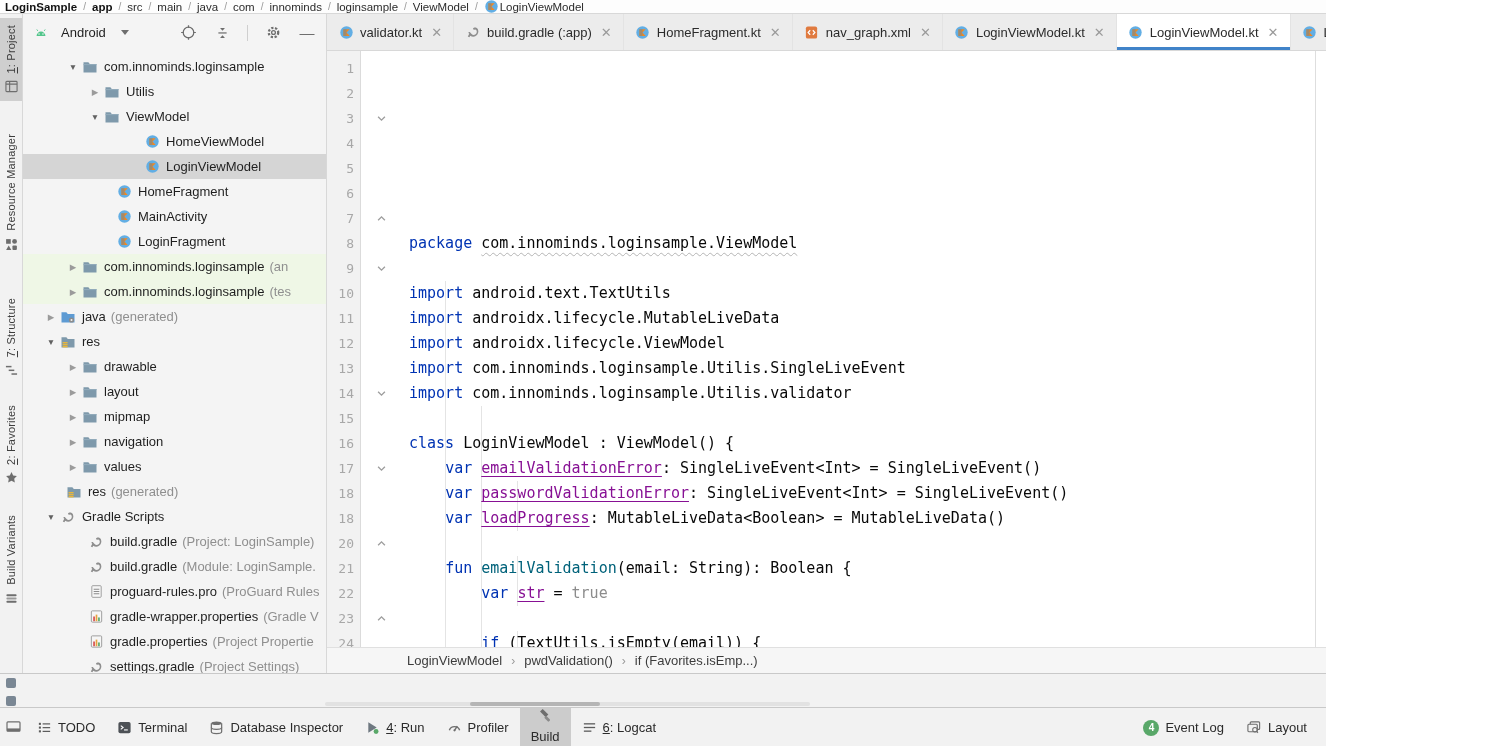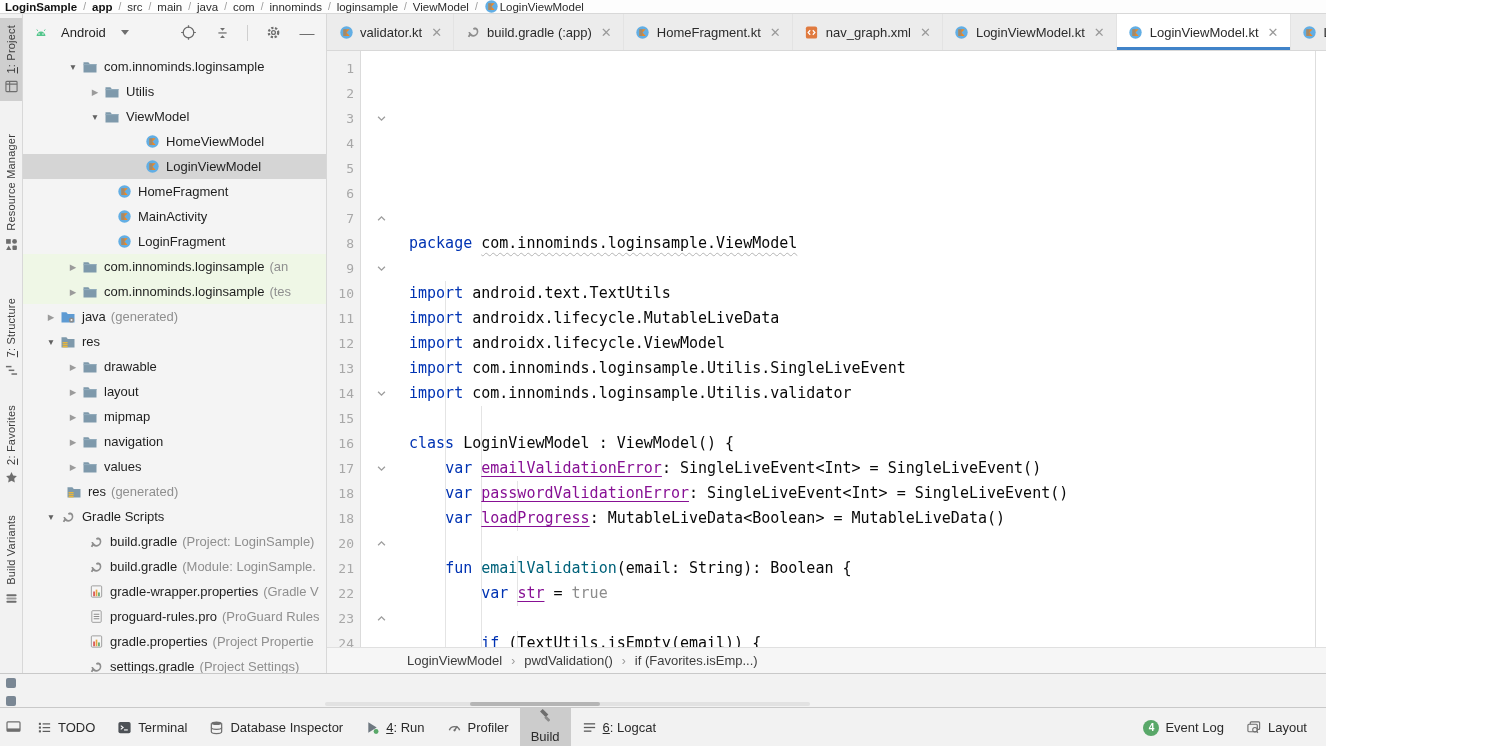--- a/index.html
+++ b/index.html
@@ -484,39 +484,39 @@
                 <circle cx="9.8" cy="6.9" r=".7" fill="#F2F2F2"></circle>
               </svg>
             </span>
             <span>build.gradle</span>
             <span class="tnote">(Module: LoginSample.</span>
           </div>
           <div class="trow">
             <span style="width:64px;flex-shrink:0;"></span>
             <span class="ticon">
               <svg width="15" height="15" viewBox="0 0 16 16">
+                <rect x="3" y="1.8" width="10" height="12.4" rx="1" fill="#F6F6F6" stroke="#9a9a9a"></rect>
+                <path d="M5 5.5h6M5 8h6M5 10.5h6" stroke="#8c8c8c" stroke-width="1.1"></path>
+              </svg>
+            </span>
+            <span>proguard-rules.pro</span>
+            <span class="tnote">(ProGuard Rules</span>
+          </div>
+          <div class="trow">
+            <span style="width:64px;flex-shrink:0;"></span>
+            <span class="ticon">
+              <svg width="15" height="15" viewBox="0 0 16 16">
                 <rect x="2.5" y="2" width="11" height="12" rx="1" fill="#F6F6F6" stroke="#9a9a9a"></rect>
                 <rect x="4.5" y="8" width="1.8" height="5" fill="#D64F4F"></rect>
                 <rect x="7.1" y="6" width="1.8" height="7" fill="#E8A33D"></rect>
                 <rect x="9.7" y="9" width="1.8" height="4" fill="#59A869"></rect>
               </svg>
             </span>
             <span>gradle-wrapper.properties</span>
             <span class="tnote">(Gradle V</span>
-          </div>
-          <div class="trow">
-            <span style="width:64px;flex-shrink:0;"></span>
-            <span class="ticon">
-              <svg width="15" height="15" viewBox="0 0 16 16">
-                <rect x="3" y="1.8" width="10" height="12.4" rx="1" fill="#F6F6F6" stroke="#9a9a9a"></rect>
-                <path d="M5 5.5h6M5 8h6M5 10.5h6" stroke="#8c8c8c" stroke-width="1.1"></path>
-              </svg>
-            </span>
-            <span>proguard-rules.pro</span>
-            <span class="tnote">(ProGuard Rules</span>
           </div>
           <div class="trow">
             <span style="width:64px;flex-shrink:0;"></span>
             <span class="ticon">
               <svg width="15" height="15" viewBox="0 0 16 16">
                 <rect x="2.5" y="2" width="11" height="12" rx="1" fill="#F6F6F6" stroke="#9a9a9a"></rect>
                 <rect x="4.5" y="8" width="1.8" height="5" fill="#D64F4F"></rect>
                 <rect x="7.1" y="6" width="1.8" height="7" fill="#E8A33D"></rect>
                 <rect x="9.7" y="9" width="1.8" height="4" fill="#59A869"></rect>
               </svg>

